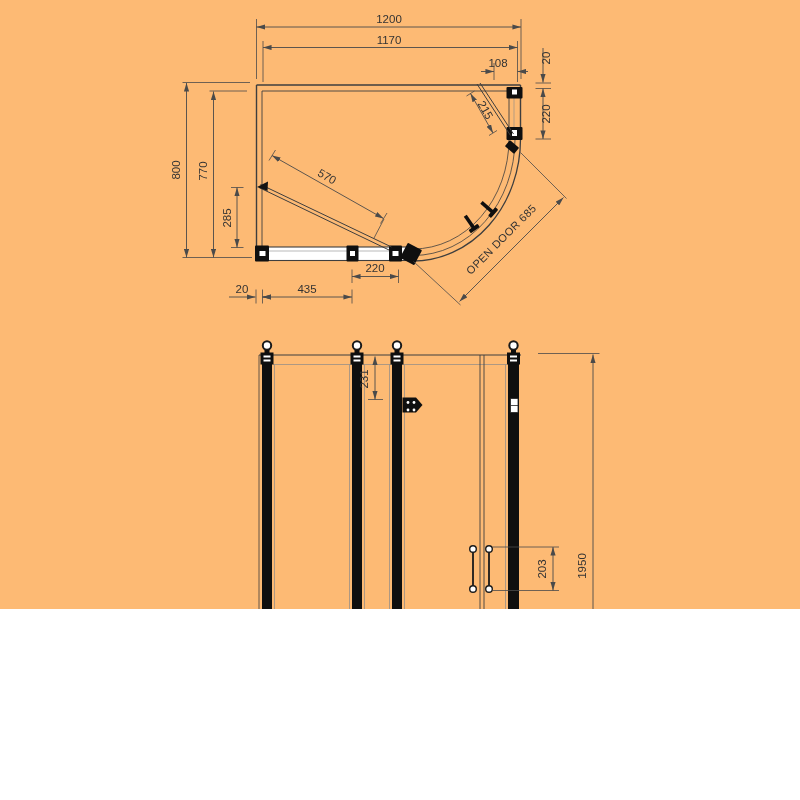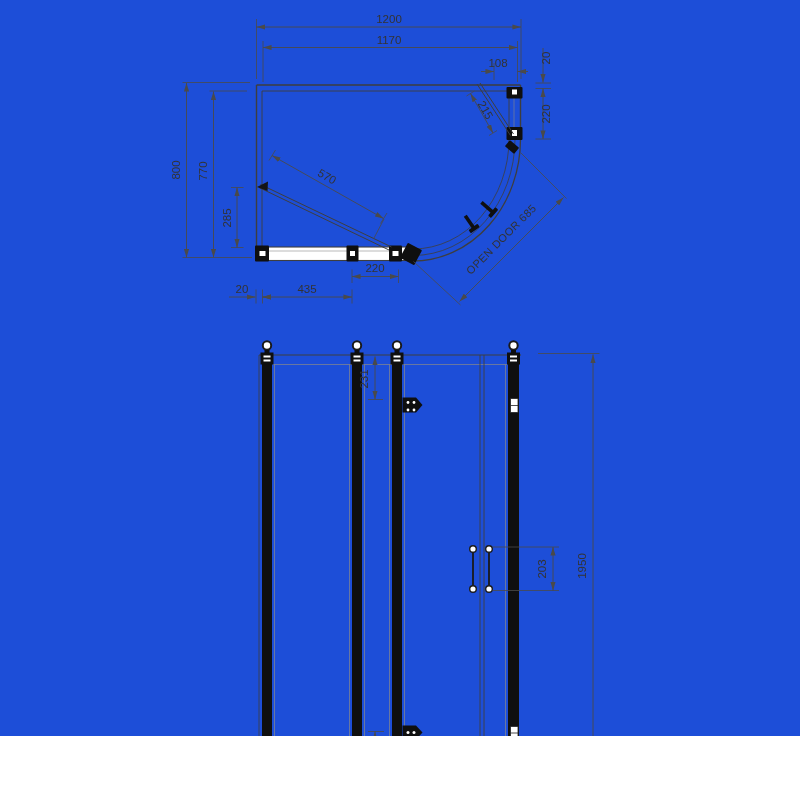--- a/index.html
+++ b/index.html
@@ -1,16 +1,16 @@
 <!DOCTYPE html>
 <html><head>
 <meta charset="utf-8">
 <style>
   html,body{margin:0;padding:0;background:#ffffff;}
-  .canvas{position:relative;width:800px;height:736px;background:#1d4ed8;overflow:hidden;}
+  .canvas{position:relative;width:800px;height:609px;background:#fdba74;overflow:hidden;}
   svg{display:block;}
   .ol{stroke:#3e3e3e;fill:none;}
   .thin{stroke:#8a8a8a;fill:none;}
   .dim{stroke:#4a4a4a;stroke-width:0.9;fill:none;
        marker-start:url(#arrow);marker-end:url(#arrow);}
   .dime{stroke:#4a4a4a;stroke-width:0.9;fill:none;marker-end:url(#arrow);}
   .ext{stroke:#4a4a4a;stroke-width:0.8;fill:none;}
   .hw{fill:#0f0f0f;stroke:none;}
   text{font-family:"Liberation Sans","DejaVu Sans",sans-serif;
        font-size:11.5px;fill:#333333;text-anchor:middle;}

